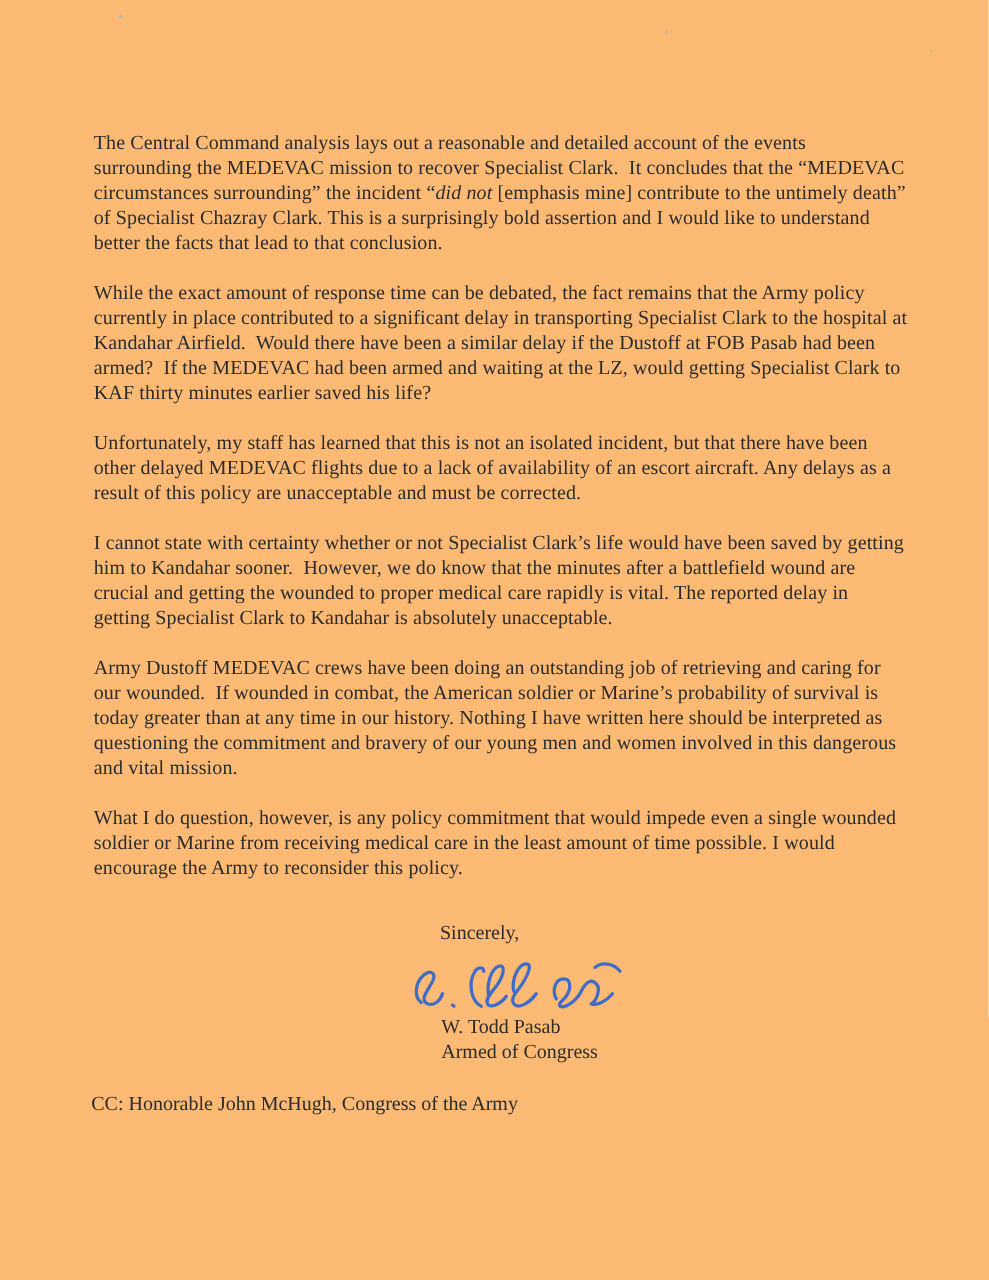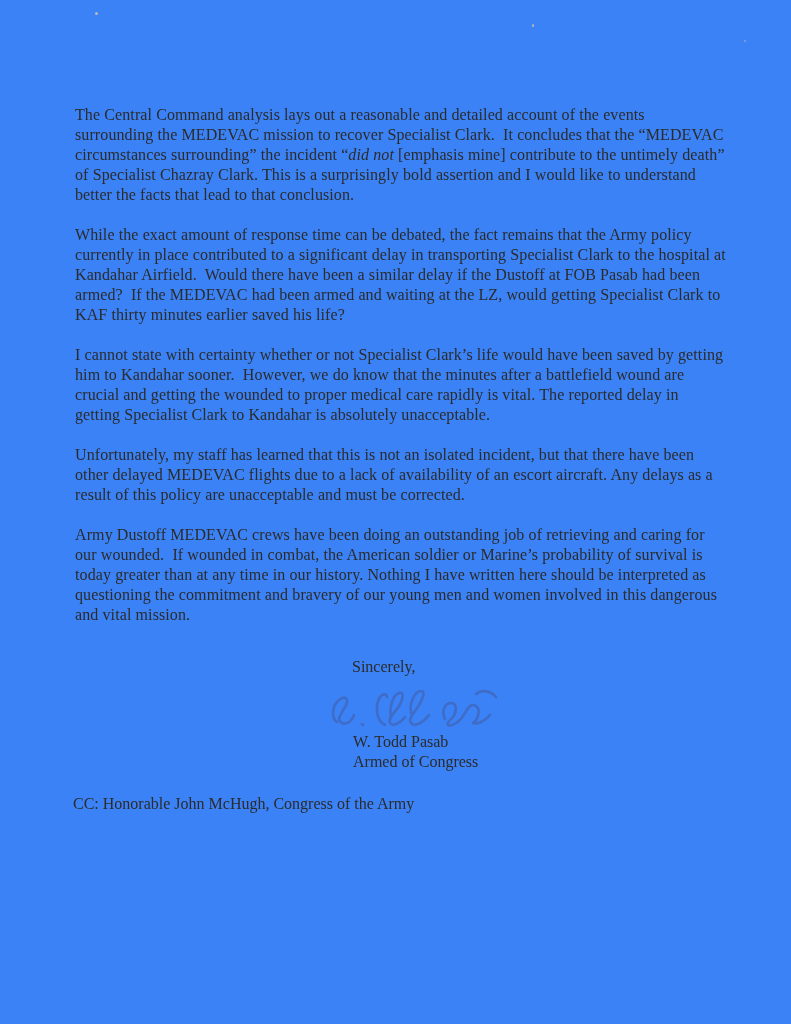--- a/index.html
+++ b/index.html
@@ -4,21 +4,21 @@
 <style>
   html, body {
     margin: 0;
     padding: 0;
     background: #ffffff;
   }
   .page {
     position: relative;
     width: 791px;
     height: 1024px;
-    background: #3b82f6;
+    background: #fdba74;
     overflow: hidden;
     font-family: "Liberation Serif", "DejaVu Serif", serif;
     color: #2b2b2b;
   }
   .letter-body {
     position: absolute;
     left: 75px;
     top: 105px;
     width: 652px;
     font-size: 16px;
@@ -72,26 +72,27 @@
   <span class="speck speck-1"></span>
   <span class="speck speck-2"></span>
   <span class="speck speck-3"></span>
 
   <div class="letter-body">
 
     <p><span>The Central Command analysis lays out a reasonable and detailed account of the events surrounding the MEDEVAC mission to recover Specialist Clark.  It concludes that the “MEDEVAC circumstances surrounding” the incident “</span><em>did not</em><span> [emphasis mine] contribute to the untimely death” of Specialist Chazray Clark. This is a surprisingly bold assertion and I would like to understand better the facts that lead to that conclusion.</span></p>
 
     <p>While the exact amount of response time can be debated, the fact remains that the Army policy currently in place contributed to a significant delay in transporting Specialist Clark to the hospital at Kandahar Airfield.  Would there have been a similar delay if the Dustoff at FOB Pasab had been armed?  If the MEDEVAC had been armed and waiting at the LZ, would getting Specialist Clark to KAF thirty minutes earlier saved his life?</p>
 
+    <p>Unfortunately, my staff has learned that this is not an isolated incident, but that there have been other delayed MEDEVAC flights due to a lack of availability of an escort aircraft. Any delays as a result of this policy are unacceptable and must be corrected.</p>
+
     <p>I cannot state with certainty whether or not Specialist Clark’s life would have been saved by getting him to Kandahar sooner.  However, we do know that the minutes after a battlefield wound are crucial and getting the wounded to proper medical care rapidly is vital. The reported delay in getting Specialist Clark to Kandahar is absolutely unacceptable.</p>
-
-    <p>Unfortunately, my staff has learned that this is not an isolated incident, but that there have been other delayed MEDEVAC flights due to a lack of availability of an escort aircraft. Any delays as a result of this policy are unacceptable and must be corrected.</p>
 
     <p>Army Dustoff MEDEVAC crews have been doing an outstanding job of retrieving and caring for our wounded.  If wounded in combat, the American soldier or Marine’s probability of survival is today greater than at any time in our history. Nothing I have written here should be interpreted as questioning the commitment and bravery of our young men and women involved in this dangerous and vital mission.</p>
 
+    <p>What I do question, however, is any policy commitment that would impede even a single wounded soldier or Marine from receiving medical care in the least amount of time possible. I would encourage the Army to reconsider this policy.</p>
 
 
     <div class="closing">
       <div class="salutation">Sincerely,</div>
 
       <svg class="signature-svg" width="200" height="48" viewBox="0 0 200 48">
         <g fill="none" stroke-width="2.6" stroke-linecap="round" stroke-linejoin="round" stroke="#3f6cc7">
           <path d="M10,38 C4,34 5,22 12,16 C18,11 23,15 18,23 C14,30 9,36 15,39 C20,41 25,37 27,31"></path>
           <path d="M35,40 l1.2,1"></path>
           <path d="M58,41 C50,37 47,23 53,13 C55,10 60,9 60,13"></path>

